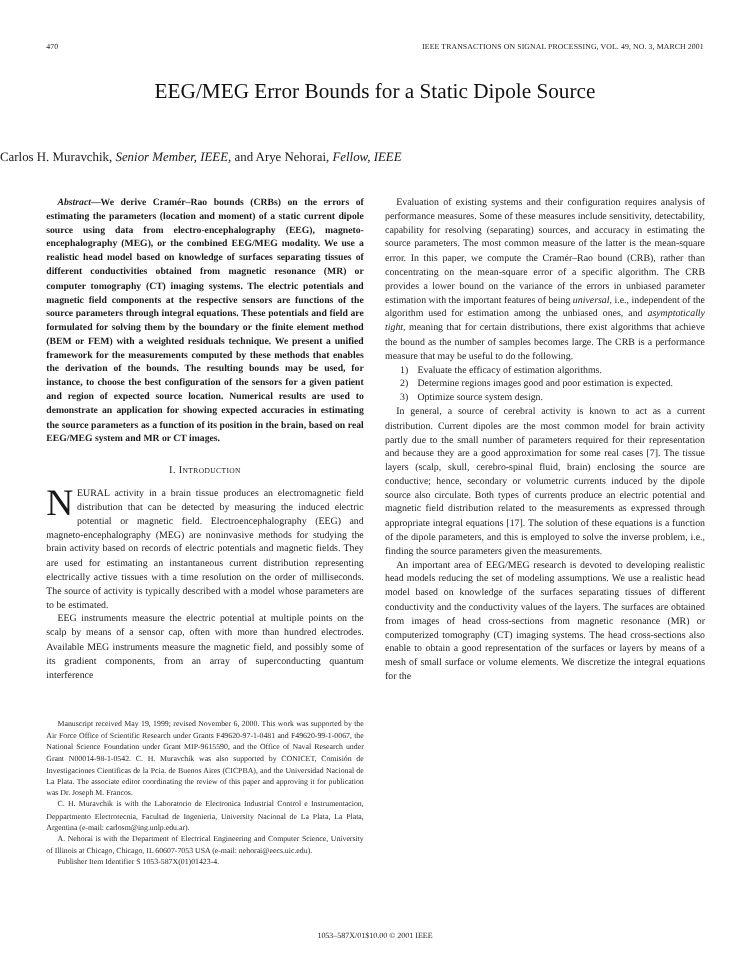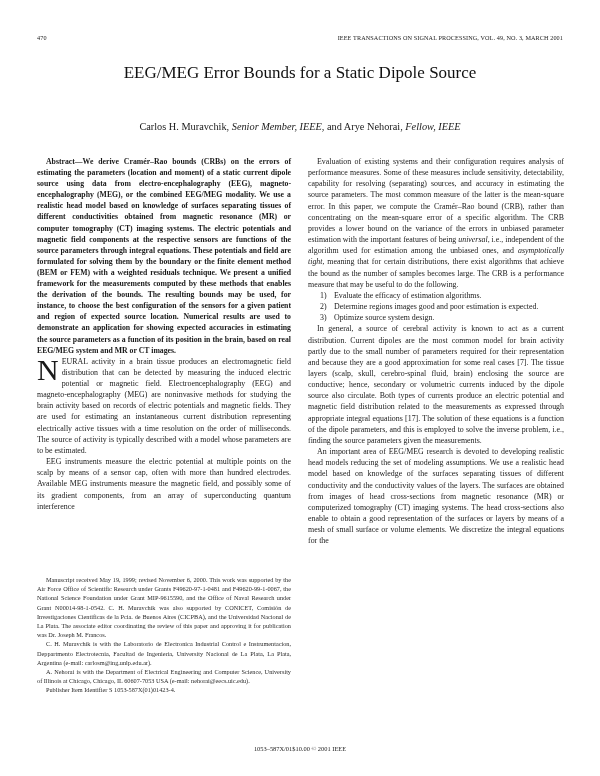--- a/index.html
+++ b/index.html
@@ -4,29 +4,29 @@
 <style>
   html, body { margin: 0; padding: 0; background: #ffffff; }
   body { width: 600px; height: 776px; position: relative; overflow: hidden;
          font-family: "Liberation Serif", "DejaVu Serif", serif; color: #1a1a1a; }
   .running-head { position: absolute; top: 34px; left: 37px; right: 37px; height: 10px;
                   font-size: 6.2px; letter-spacing: 0.1px; }
   .running-head .pg { position: absolute; left: 0; top: 0; }
   .running-head .jr { position: absolute; right: 0; top: 0; }
   .title { position: absolute; top: 58px; left: 20px; right: 20px; text-align: center;
            font-size: 17px; line-height: 30px; font-weight: normal; margin: 0; color: #111; }
-  .authors { position: absolute; top: 121px; left: 0; right: 0; text-align: center;
+  .authors { position: absolute; top: 121px; left: 0; right: 0; text-align: left;
              font-size: 10.3px; }
   .authors i { font-style: italic; }
   .col { position: absolute; top: 156px; width: 254px; font-size: 7.9px; line-height: 11.15px;
          text-align: justify; hyphens: none; }
   .col.left { left: 37px; }
   .col.right { left: 308px; width: 256px; }
   .abstract { font-weight: bold; text-indent: 9px; margin: 0; line-height: 11.1px; font-size: 7.75px; }
-  .abstract .abs-label { }
+  .abstract .abs-label { font-style: italic; }
   .section-head { text-align: center; margin: 14px 0 8px 0; font-size: 8.2px; letter-spacing: 0.3px; }
   .section-head .sc { font-variant: small-caps; }
   p { margin: 0; }
   .indent { text-indent: 9px; }
   .dropcap { float: left; font-size: 30px; line-height: 22px; margin: 2px 3px 0 0; padding-top: 1px; }
   .footnotes { position: absolute; top: 575px; left: 37px; width: 254px; font-size: 6.25px;
                line-height: 9.2px; text-align: justify; color: #2a2a2a; }
   .footnotes p { text-indent: 9px; }
   .list { margin: 0; padding: 0; list-style: none; }
   .list li { position: relative; padding-left: 26px; }
@@ -46,20 +46,23 @@
   <span>EEG/MEG Error Bounds for a Static Dipole Source</span><br>
 </h1>
 
 <div class="authors">
   <span>Carlos H. Muravchik, </span><i>Senior Member, IEEE,</i><span> and Arye Nehorai, </span><i>Fellow, IEEE</i>
 </div>
 
 <div class="col left">
   <p class="abstract"><span class="abs-label">Abstract</span><span>—We derive Cramér–Rao bounds (CRBs) on the errors of estimating the parameters (location and moment) of a static current dipole source using data from electro-encephalography (EEG), magneto-encephalography (MEG), or the combined EEG/MEG modality. We use a realistic head model based on knowledge of surfaces separating tissues of different conductivities obtained from magnetic resonance (MR) or computer tomography (CT) imaging systems. The electric potentials and magnetic field components at the respective sensors are functions of the source parameters through integral equations. These potentials and field are formulated for solving them by the boundary or the finite element method (BEM or FEM) with a weighted residuals technique. We present a unified framework for the measurements computed by these methods that enables the derivation of the bounds. The resulting bounds may be used, for instance, to choose the best configuration of the sensors for a given patient and region of expected source location. Numerical results are used to demonstrate an application for showing expected accuracies in estimating the source parameters as a function of its position in the brain, based on real EEG/MEG system and MR or CT images.</span></p>
 
+  <div class="section-head">
+    <span>I. </span><span class="sc">Introduction</span>
+  </div>
 
   <p><span class="dropcap">N</span><span>EURAL activity in a brain tissue produces an electromagnetic field distribution that can be detected by measuring the induced electric potential or magnetic field. Electroencephalography (EEG) and magneto-encephalography (MEG) are noninvasive methods for studying the brain activity based on records of electric potentials and magnetic fields. They are used for estimating an instantaneous current distribution representing electrically active tissues with a time resolution on the order of milliseconds. The source of activity is typically described with a model whose parameters are to be estimated.</span></p>
   <p class="indent">EEG instruments measure the electric potential at multiple points on the scalp by means of a sensor cap, often with more than hundred electrodes. Available MEG instruments measure the magnetic field, and possibly some of its gradient components, from an array of superconducting quantum interference</p>
 </div>
 
 <div class="footnotes">
   <p>Manuscript received May 19, 1999; revised November 6, 2000. This work was supported by the Air Force Office of Scientific Research under Grants F49620-97-1-0481 and F49620-99-1-0067, the National Science Foundation under Grant MIP-9615590, and the Office of Naval Research under Grant N00014-98-1-0542. C. H. Muravchik was also supported by CONICET, Comisión de Investigaciones Cientificas de la Pcia. de Buenos Aires (CICPBA), and the Universidad Nacional de La Plata. The associate editor coordinating the review of this paper and approving it for publication was Dr. Joseph M. Francos.</p>
   <p>C. H. Muravchik is with the Laboratorio de Electronica Industrial Control e Instrumentacion, Deppartmento Electrotecnia, Facultad de Ingenieria, University Nacional de La Plata, La Plata, Argentina (e-mail: carlosm@ing.unlp.edu.ar).</p>
   <p>A. Nehorai is with the Department of Electrical Engineering and Computer Science, University of Illinois at Chicago, Chicago, IL 60607-7053 USA (e-mail: nehorai@eecs.uic.edu).</p>
   <p>Publisher Item Identifier S 1053-587X(01)01423-4.</p>

